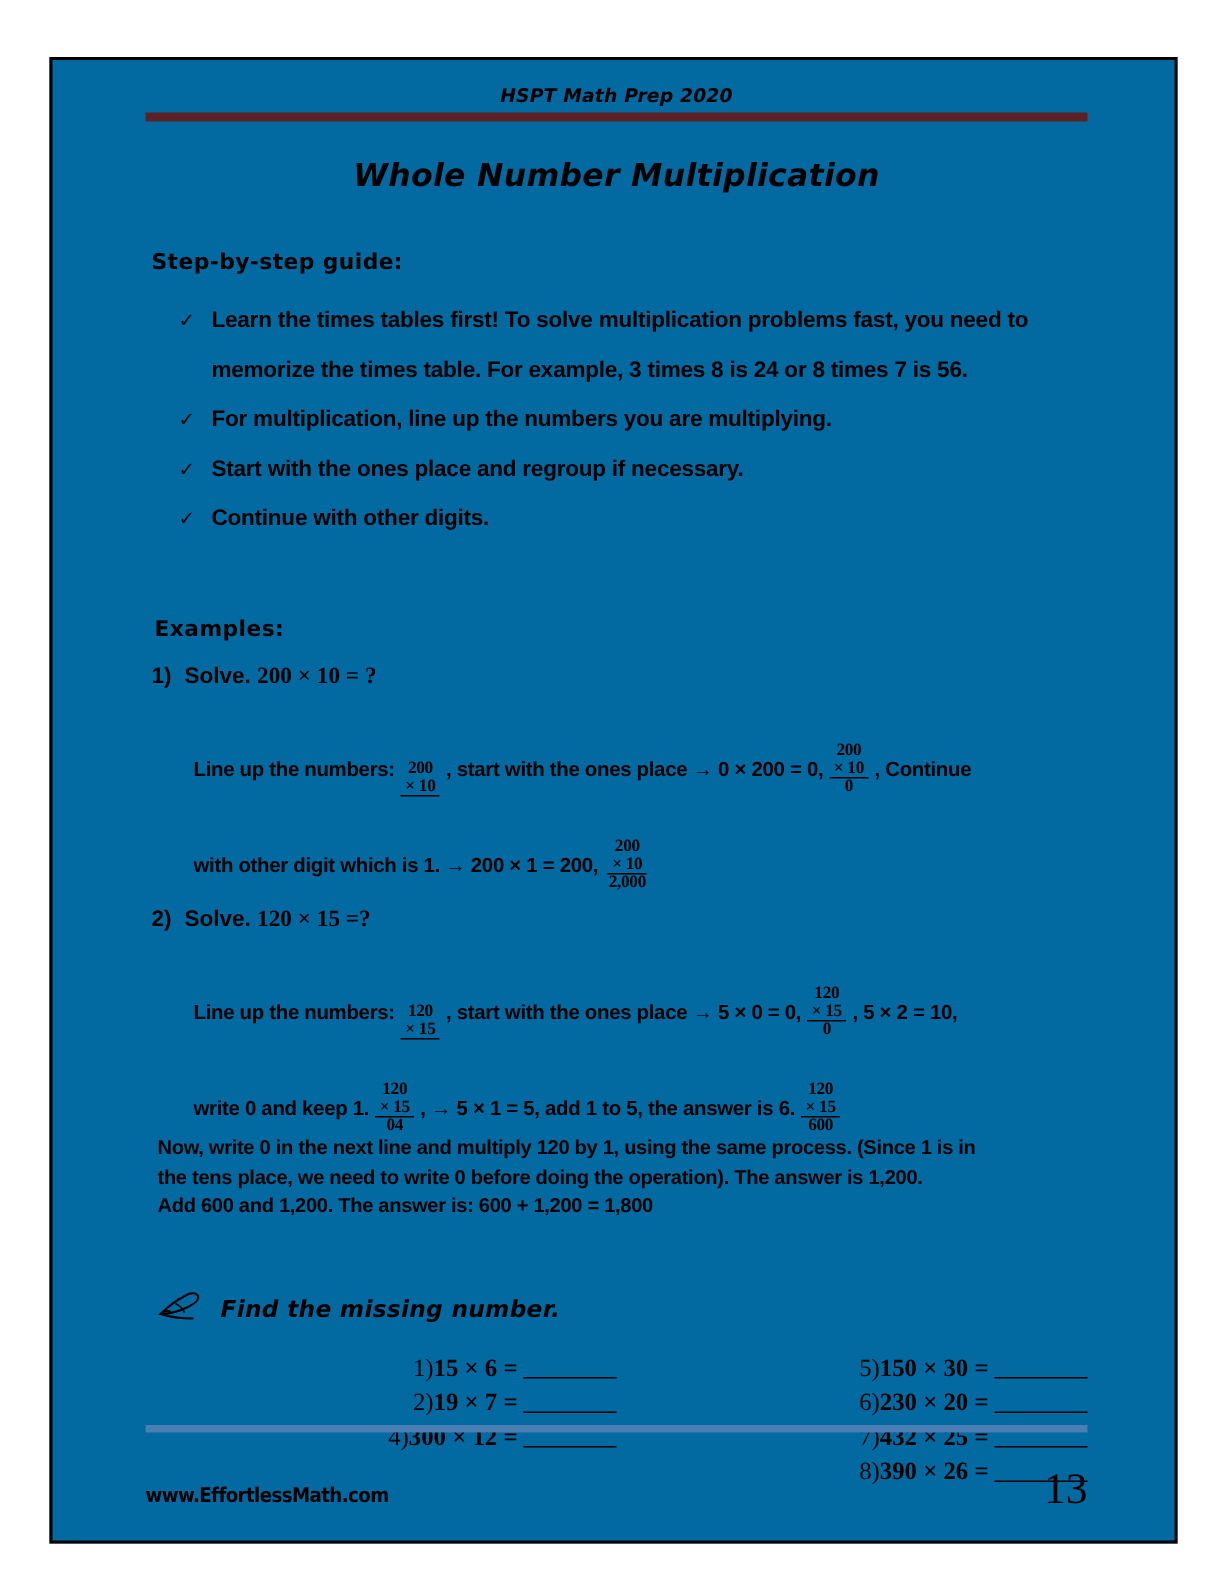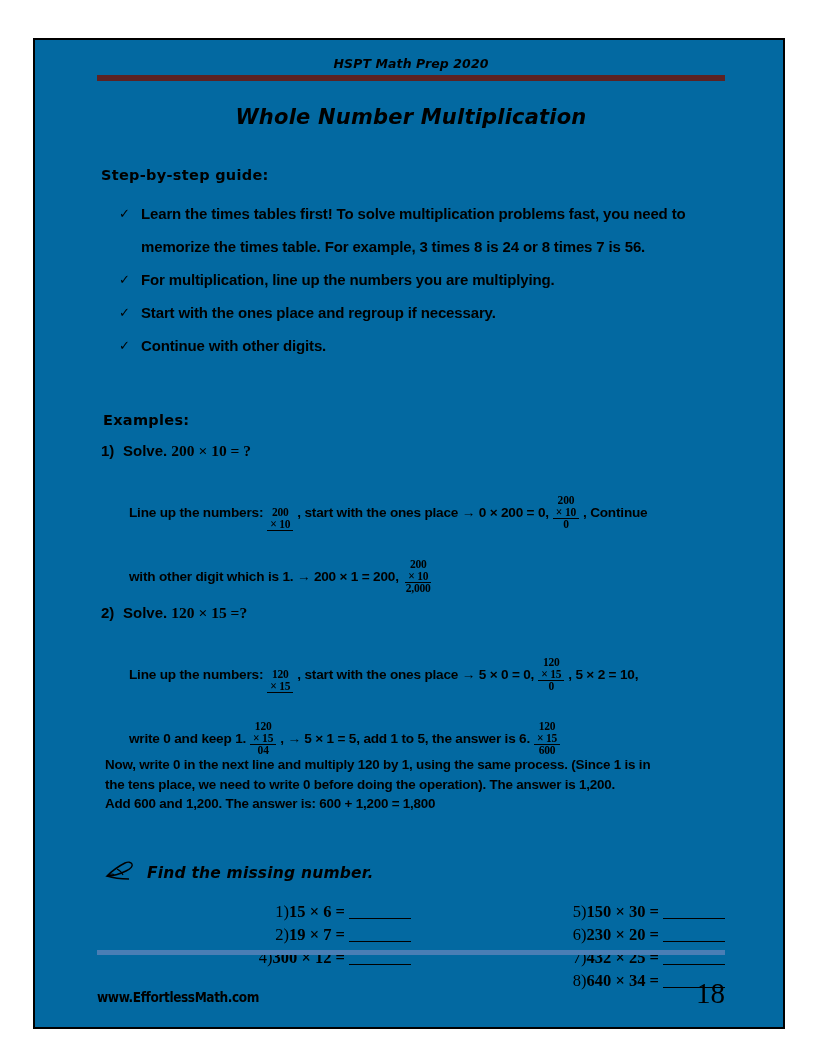--- a/index.html
+++ b/index.html
@@ -351,29 +351,29 @@
           <div class="ex-item">
             <span class="idx">5)</span><span>150 × 30 =</span><span class="blank"></span>
           </div>
           <div class="ex-item">
             <span class="idx">6)</span><span>230 × 20 =</span><span class="blank"></span>
           </div>
           <div class="ex-item">
             <span class="idx">7)</span><span>432 × 25 =</span><span class="blank"></span>
           </div>
           <div class="ex-item">
-            <span class="idx">8)</span><span>640 × 34 =</span><span class="blank"></span>
+            <span class="idx">8)</span><span>390 × 26 =</span><span class="blank"></span>
           </div>
         </div>
       </div>
     </div>
 
   </div>
 
   <div class="footer">
     <div class="rule-blue"></div>
     <div class="footer-row">
       <span class="site">www.EffortlessMath.com</span>
-      <span class="pageno">18</span>
+      <span class="pageno">13</span>
     </div>
   </div>
 
 </div>
 
 </body></html>

